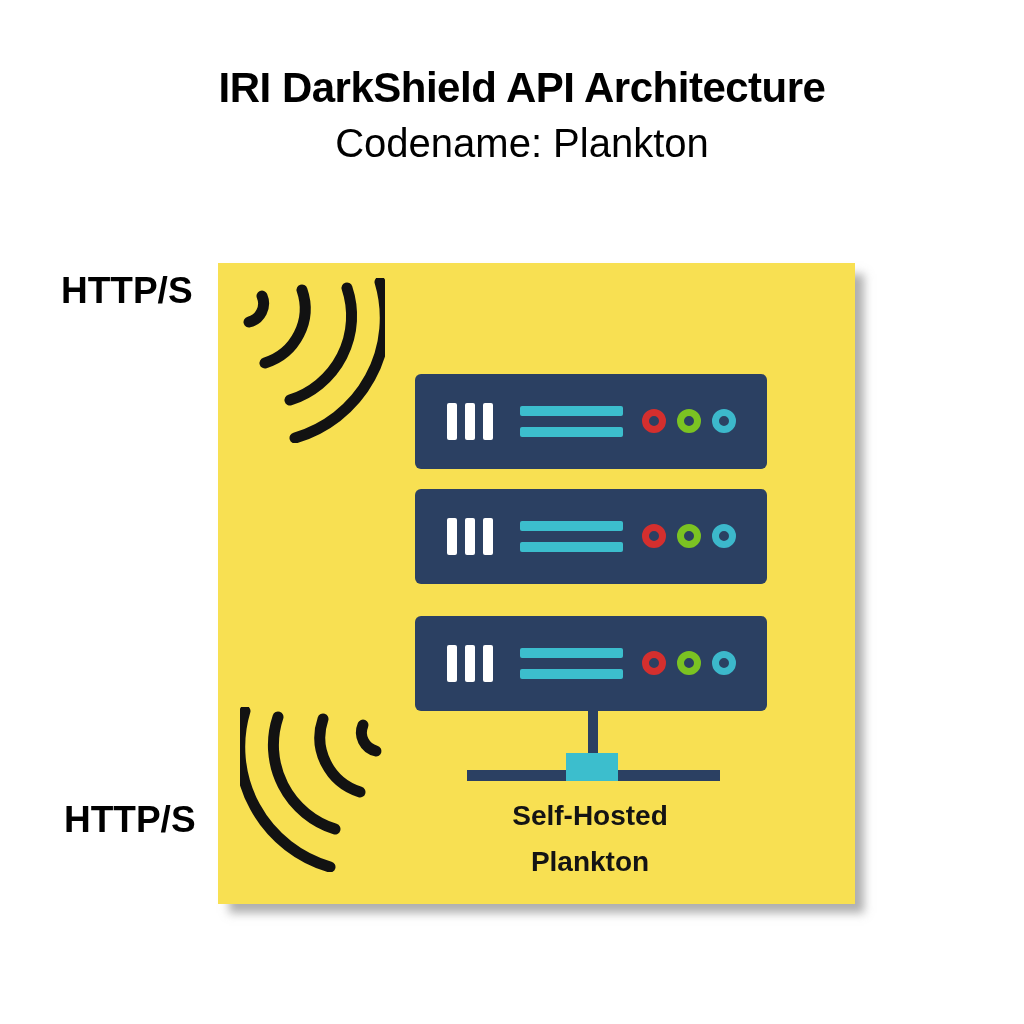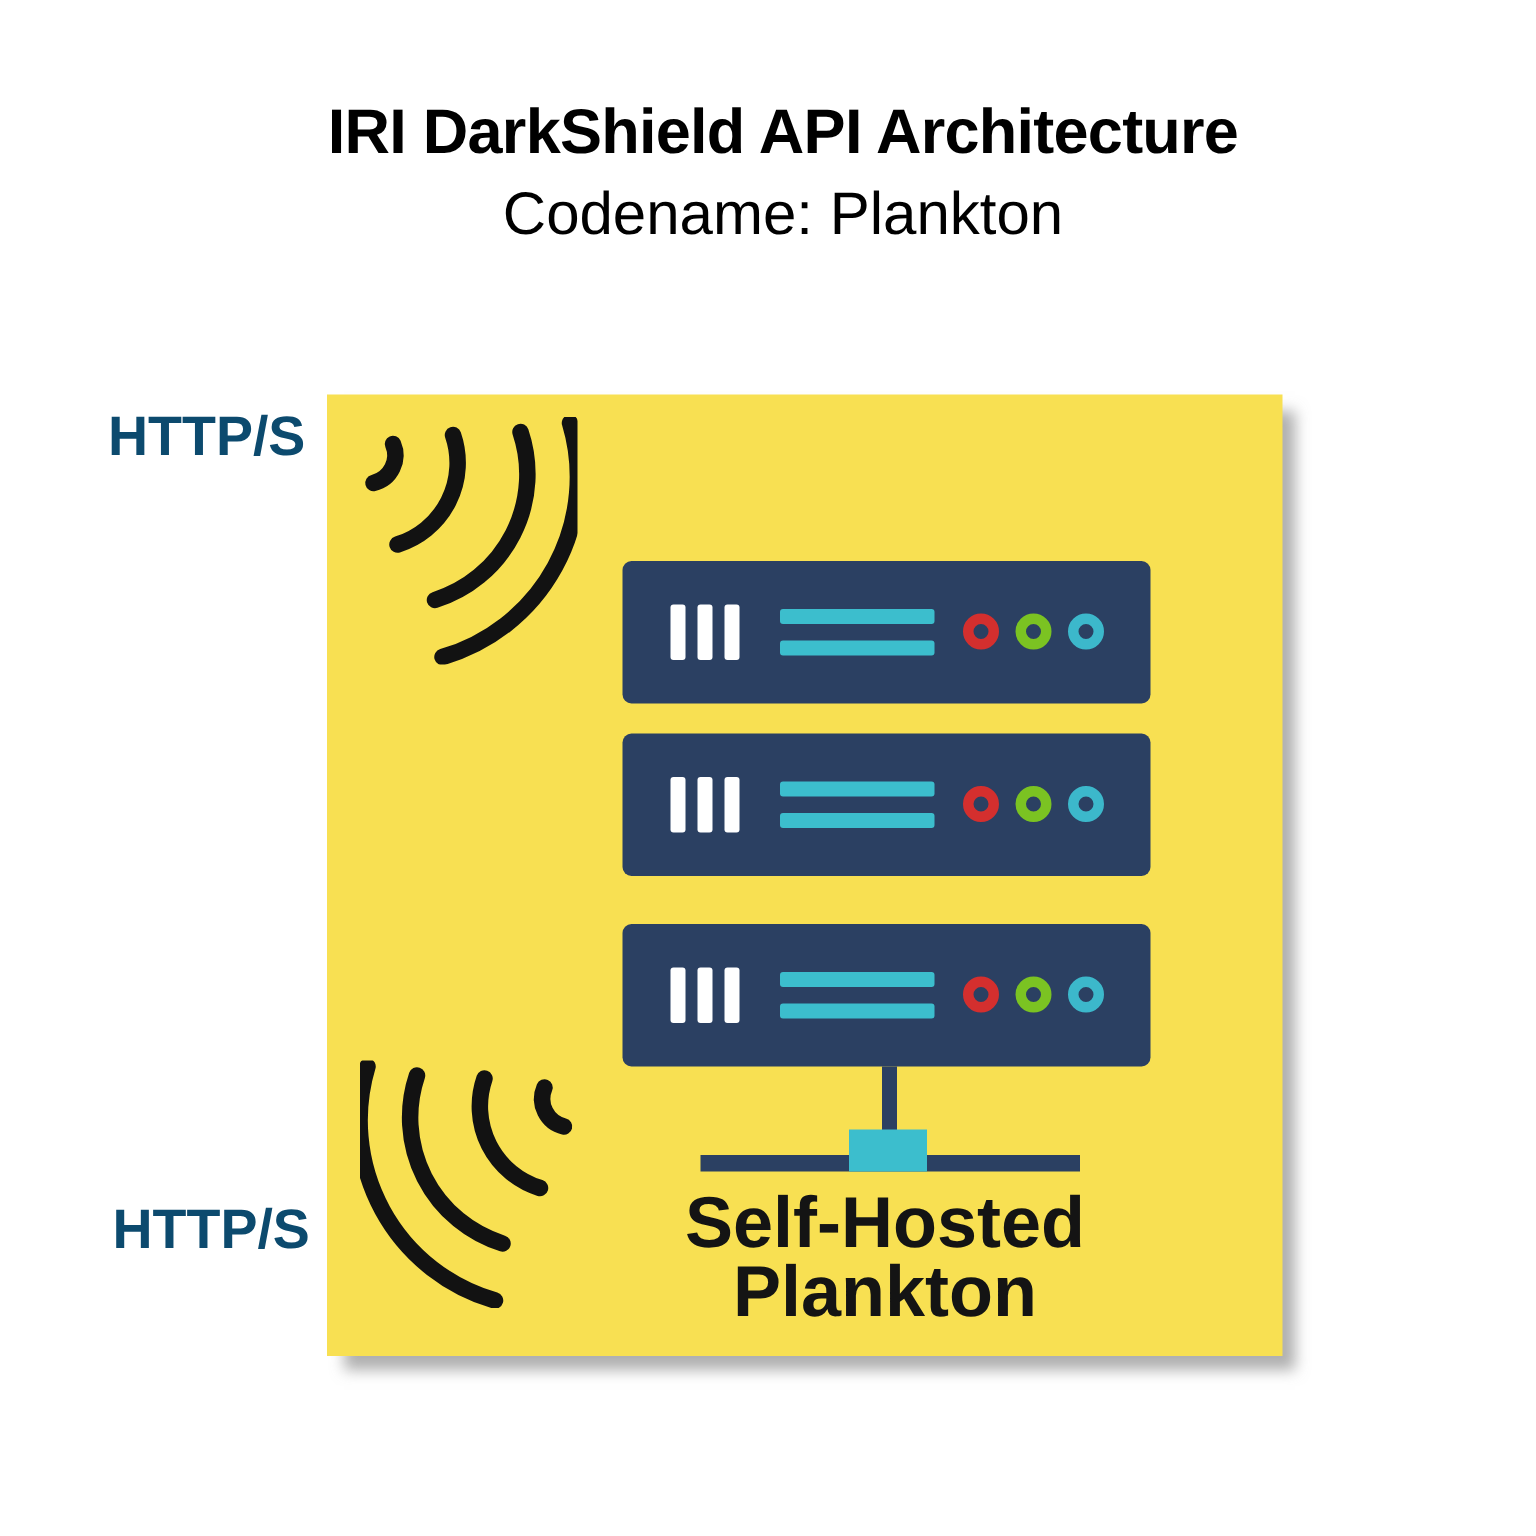--- a/index.html
+++ b/index.html
@@ -17,23 +17,22 @@
     --led-green:#7BC322;
     --led-teal:#3CB8CB;
     --ink-black:#121212;
     --shadow-gray:#C3C3C3;
   }
   .header{position:absolute;left:10px;top:64px;width:1024px;text-align:center;}
   .title{font-size:42px;font-weight:700;letter-spacing:-0.5px;}
   .subtitle{font-size:40px;font-weight:400;margin-top:9px;}
 
   .http-label{
-    position:absolute;font-size:37px;font-weight:700;color:#0c4a6e;
+    position:absolute;font-size:37px;font-weight:700;color:#000000;
     letter-spacing:0px;
-    margin-left:11px;
   }
   .http-top{left:61px;top:270px;}
   .http-bottom{left:64px;top:799px;}
 
   .panel{
     position:absolute;left:218px;top:263px;width:637px;height:641px;
     background:var(--panel-yellow);
     box-shadow:10px 10px 9px -1px rgba(110,110,110,0.55);
   }
 
@@ -63,21 +62,21 @@
   .led-red{border-color:var(--led-red);}
   .led-green{border-color:var(--led-green);}
   .led-teal{border-color:var(--led-teal);}
 
   .stem{position:absolute;left:370px;top:448px;width:10px;height:48px;background:var(--server-navy);}
   .bus{position:absolute;left:249px;top:507px;width:253px;height:11px;background:var(--server-navy);}
   .tconn{position:absolute;left:348px;top:490px;width:52px;height:28px;background:var(--accent-teal);}
 
   .caption{
     position:absolute;left:192px;top:530px;width:360px;
-    text-align:center;font-size:48px;font-weight:700;line-height:46px;
+    text-align:center;font-size:28px;font-weight:700;line-height:46px;
     color:#141414;letter-spacing:0px;
   }
 </style>
 </head>
 <body>
 
 <div class="header">
   <div class="title">IRI DarkShield API Architecture</div>
   <div class="subtitle">Codename: Plankton</div>
 </div>

